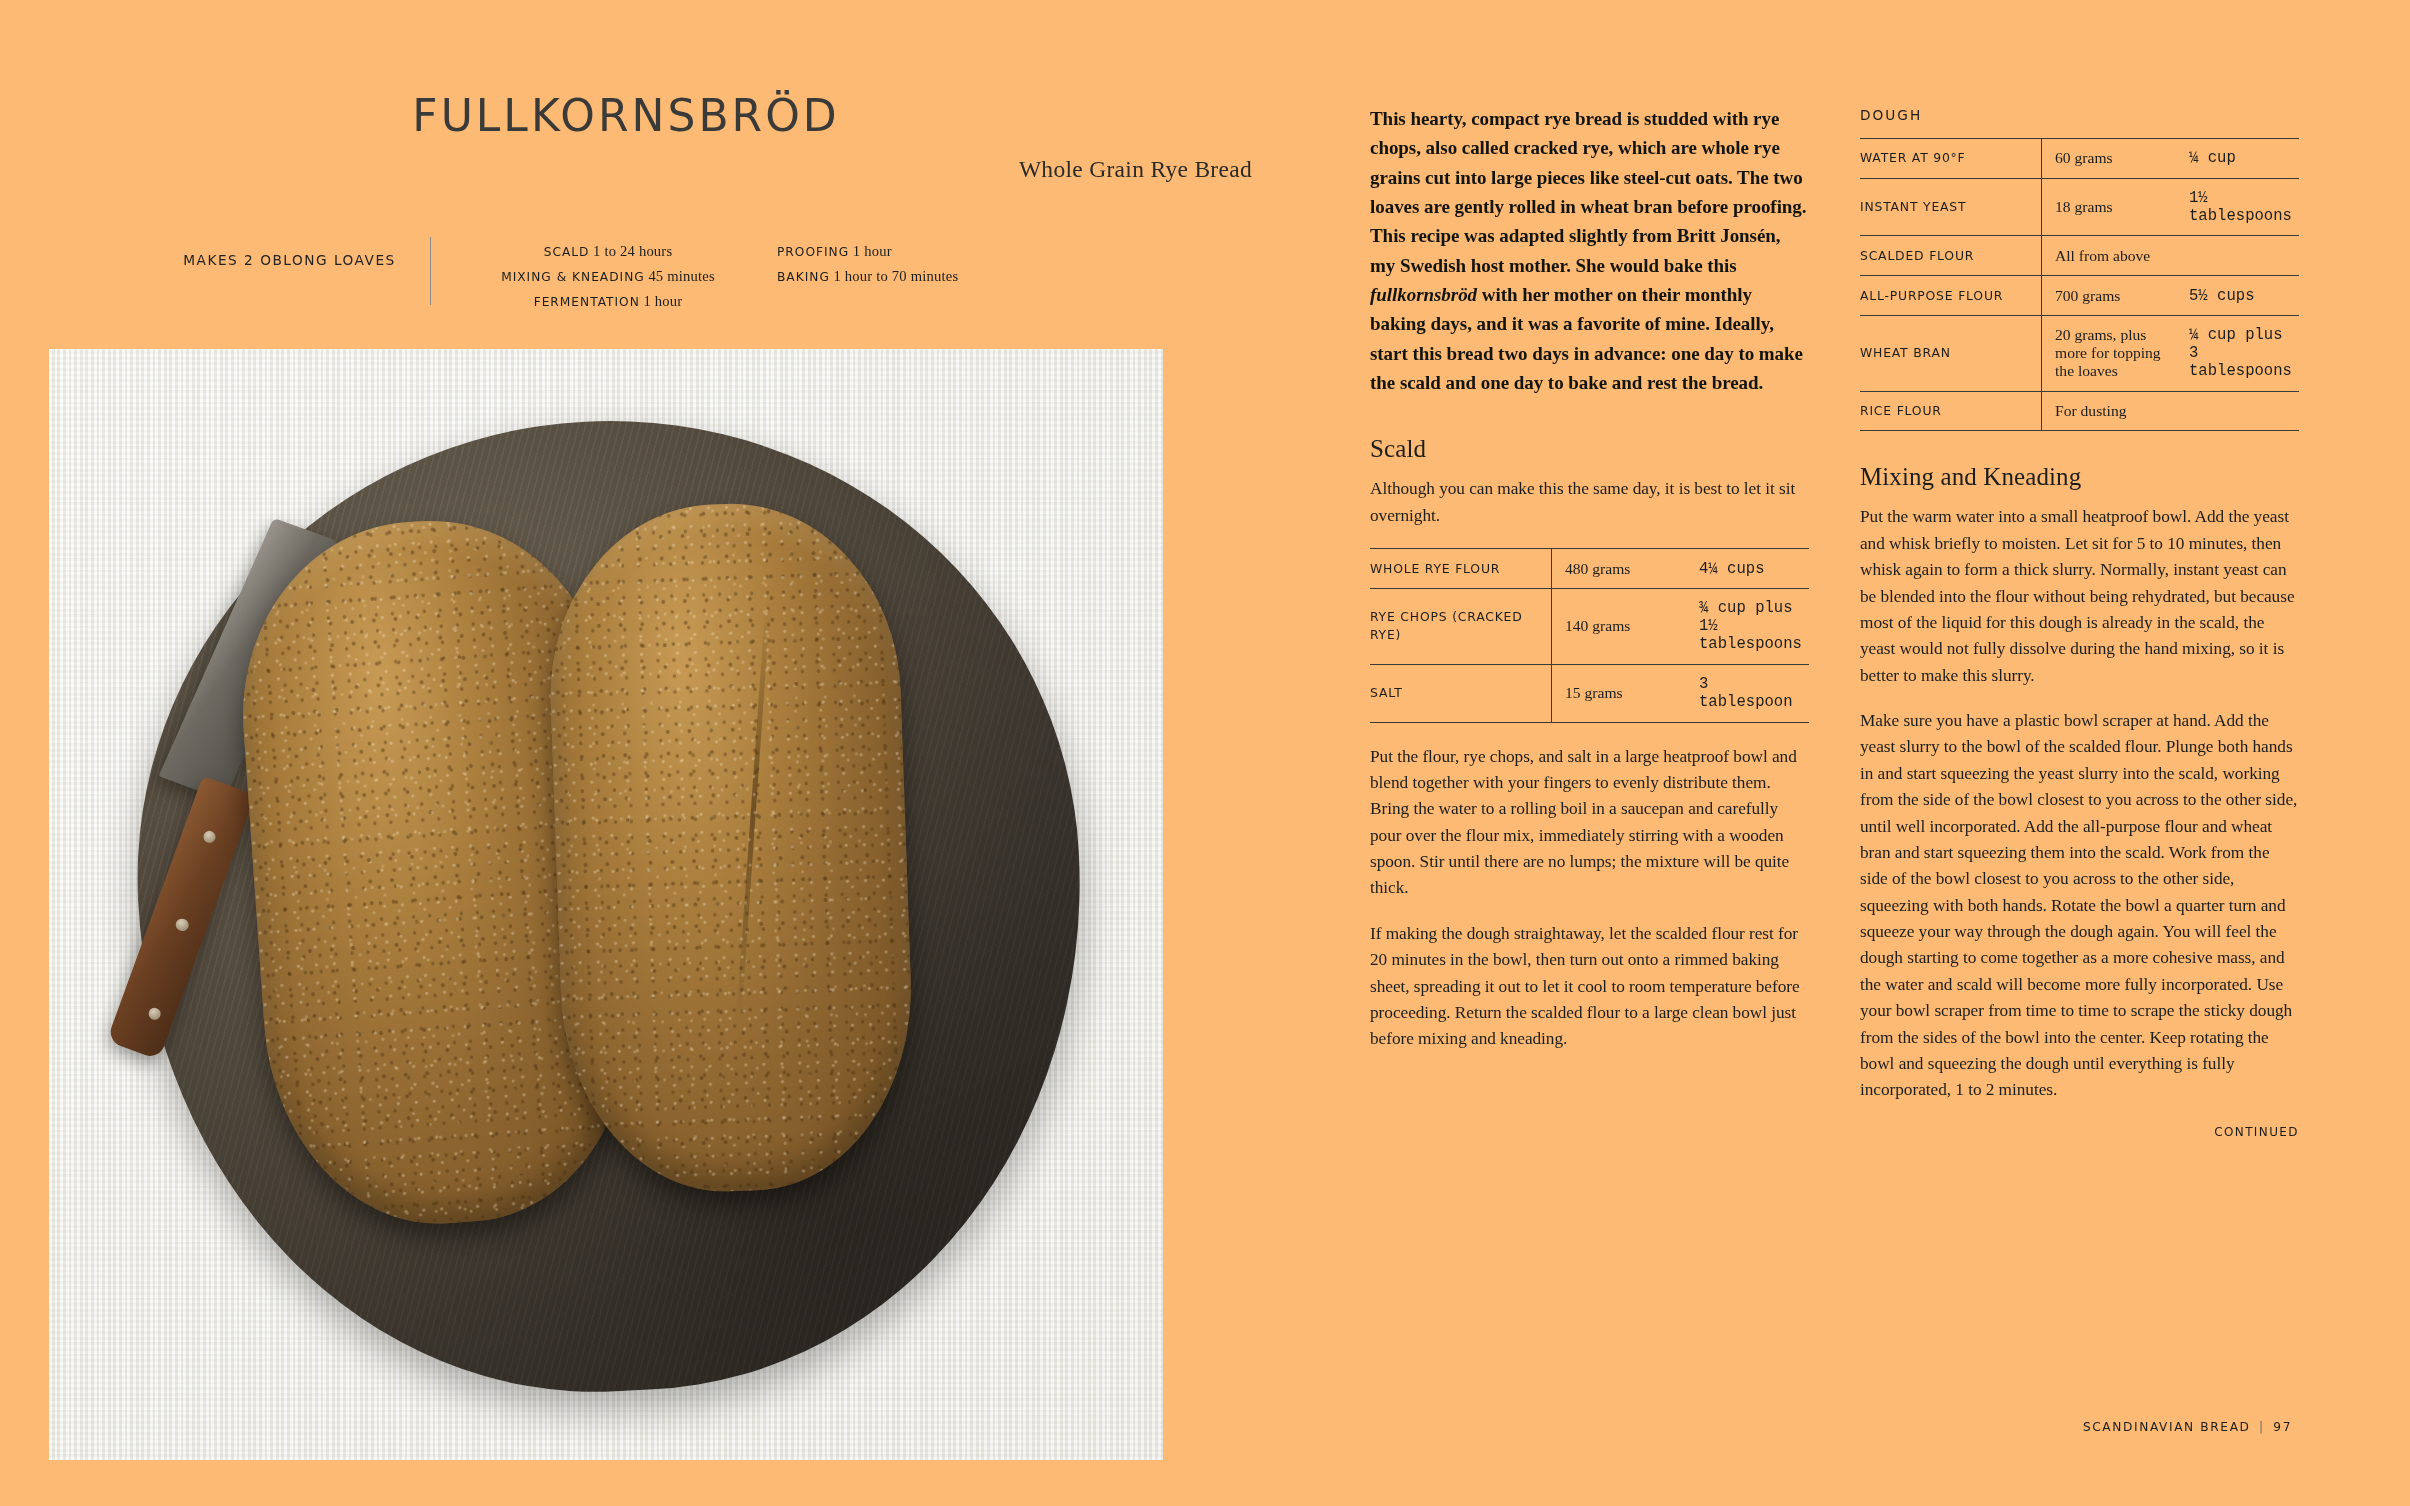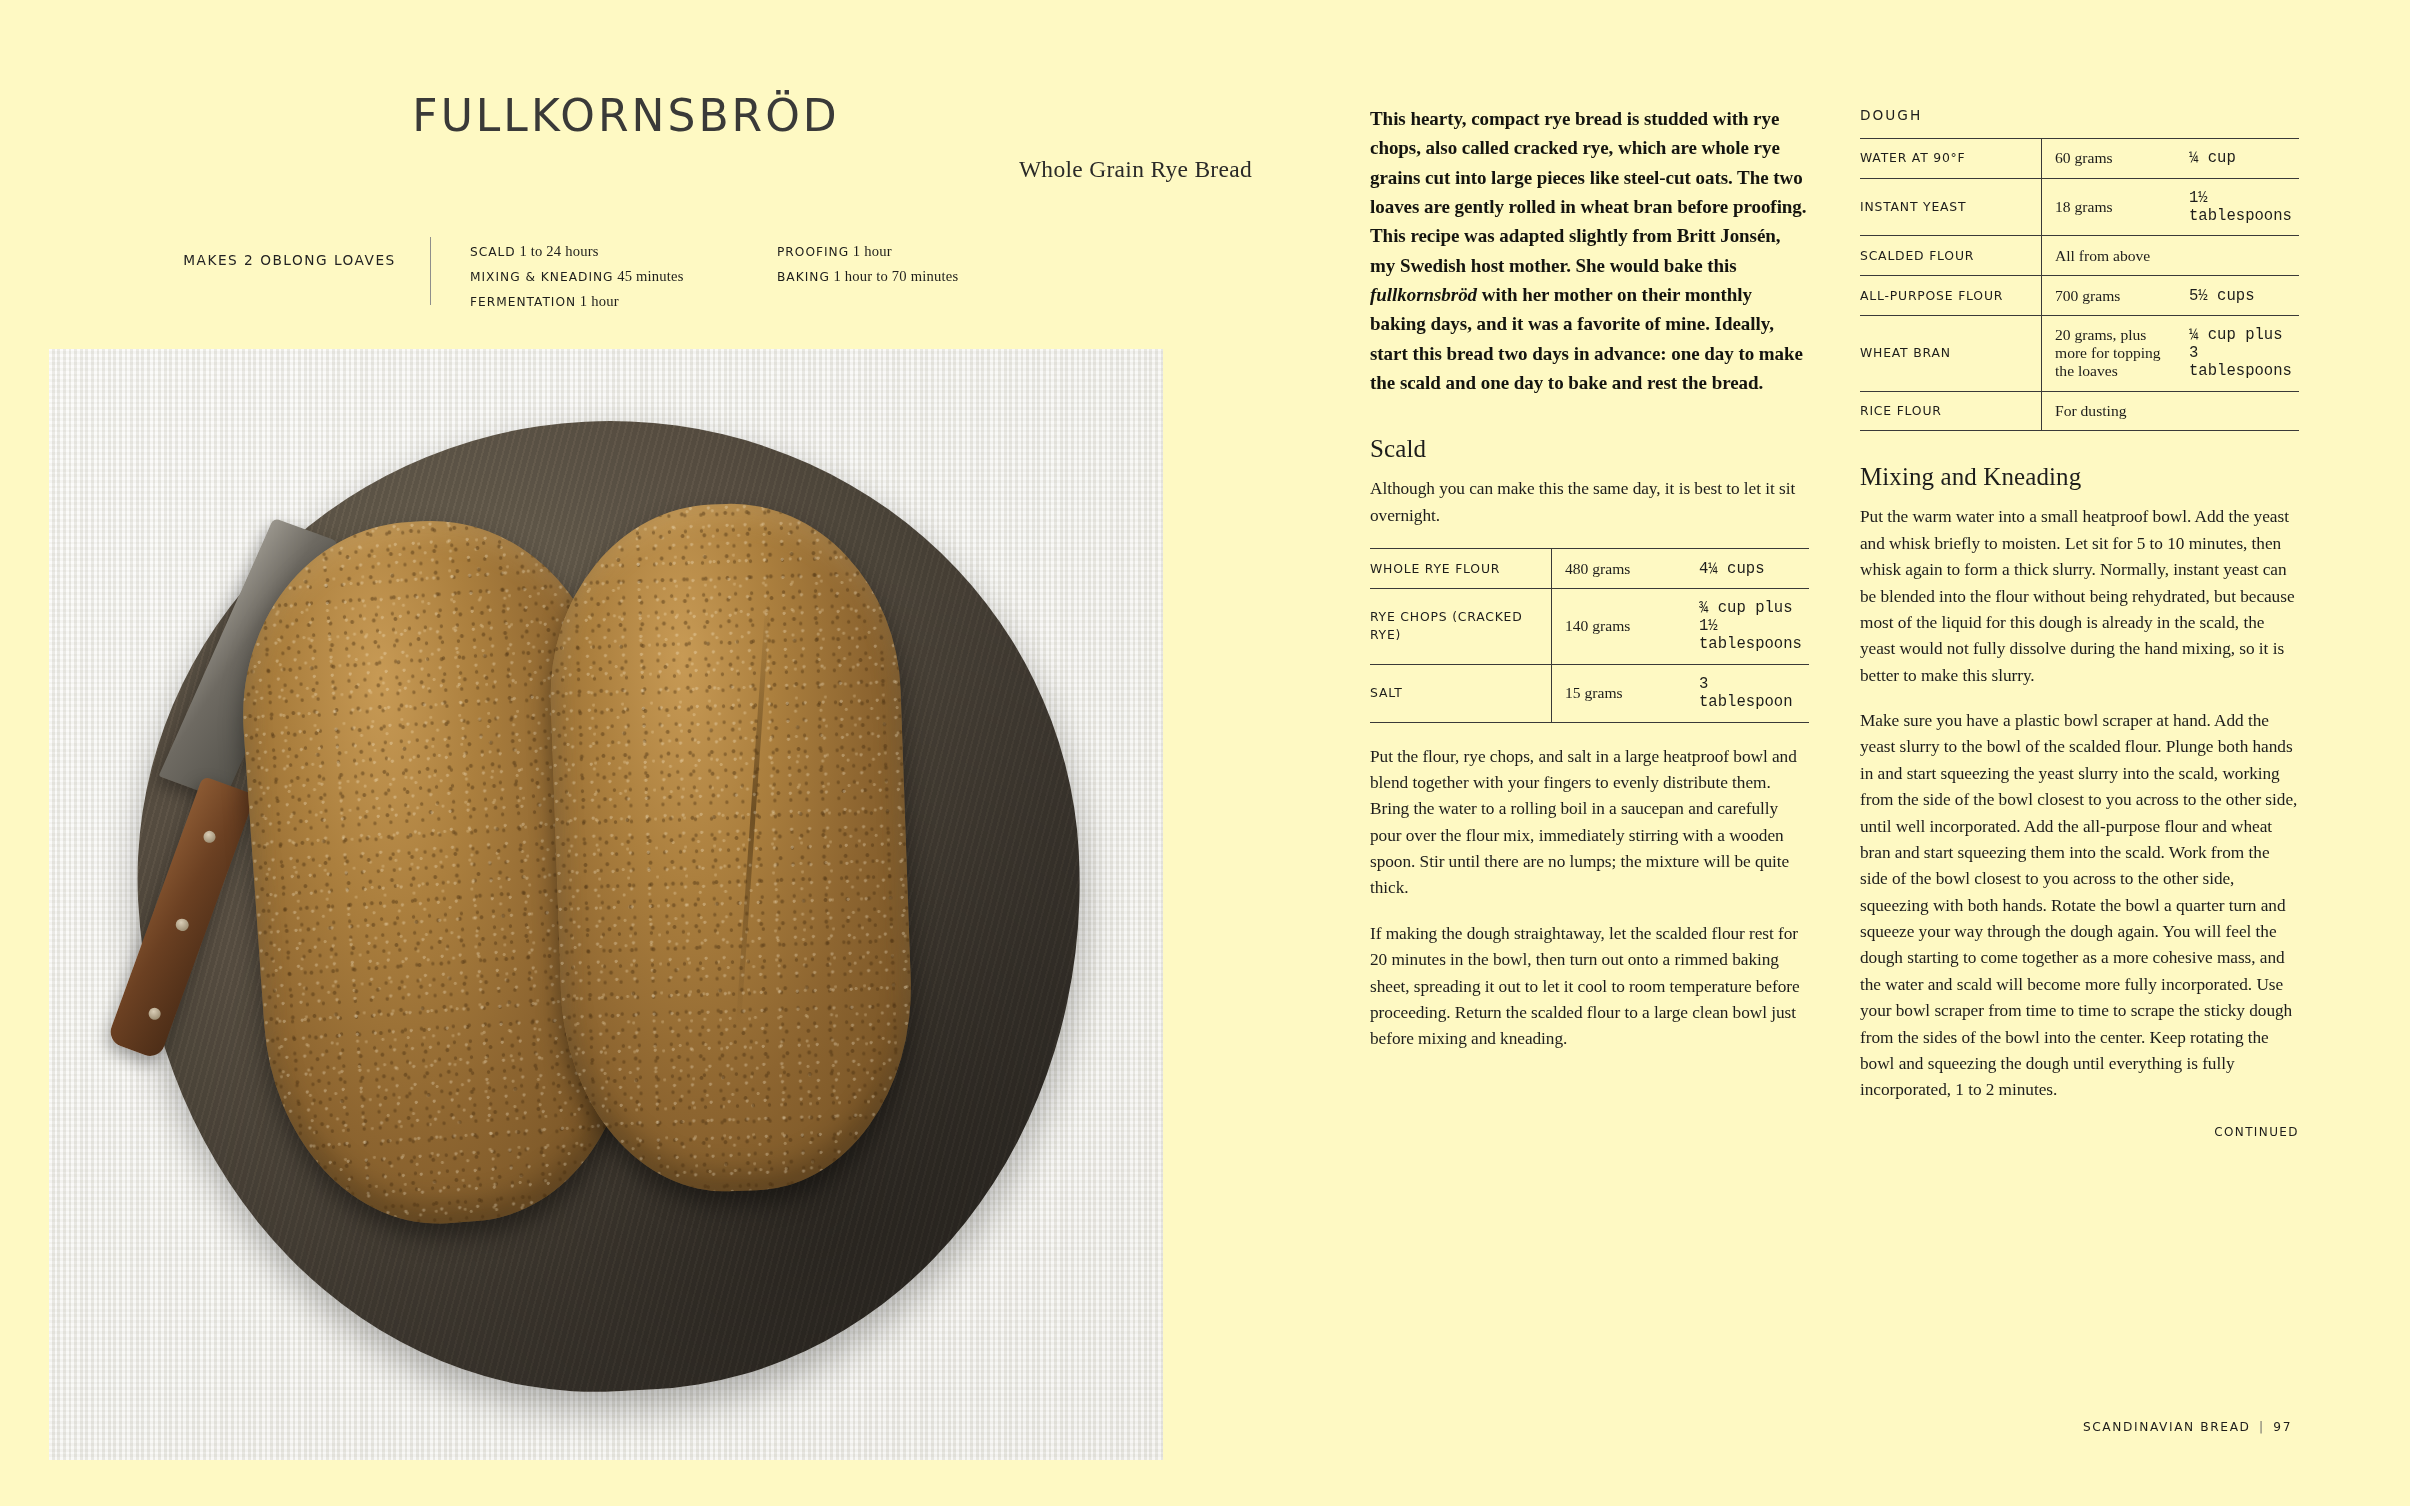--- a/index.html
+++ b/index.html
@@ -11,21 +11,21 @@
     width: 2411px;
     height: 1507px;
     font-family: "Liberation Serif", serif;
     color: #1d1d1b;
     overflow: hidden;
   }
   .spread {
     position: relative;
     width: 2411px;
     height: 1507px;
-    background: #fef9c3;
+    background: #fdba74;
   }
 
   
   .left-page {
     position: absolute;
     left: 0;
     top: 0;
     width: 1252px;
     height: 1507px;
   }
@@ -79,21 +79,21 @@
     height: 68px;
     background: #8e8e8c;
   }
   .meta-col {
     position: absolute;
     top: 1.9px;
     font-size: 14.6px;
     line-height: 1.72;
     color: #1d1d1b;
   }
-  .meta-col.c1 { left: 296px; width: 320px; }
+  .meta-col.c1 { left: 274px; width: 320px; text-align: center; }
   .meta-col.c2 { left: 603px; width: 377px; }
   .meta-item .lbl {
     font-family: "DejaVu Sans", sans-serif;
     font-size: 12.2px;
     letter-spacing: 1px;
     color: #1d1d1b;
   }
   .meta-item .val {
     font-family: "Liberation Serif", serif;
     font-size: 14.6px;

